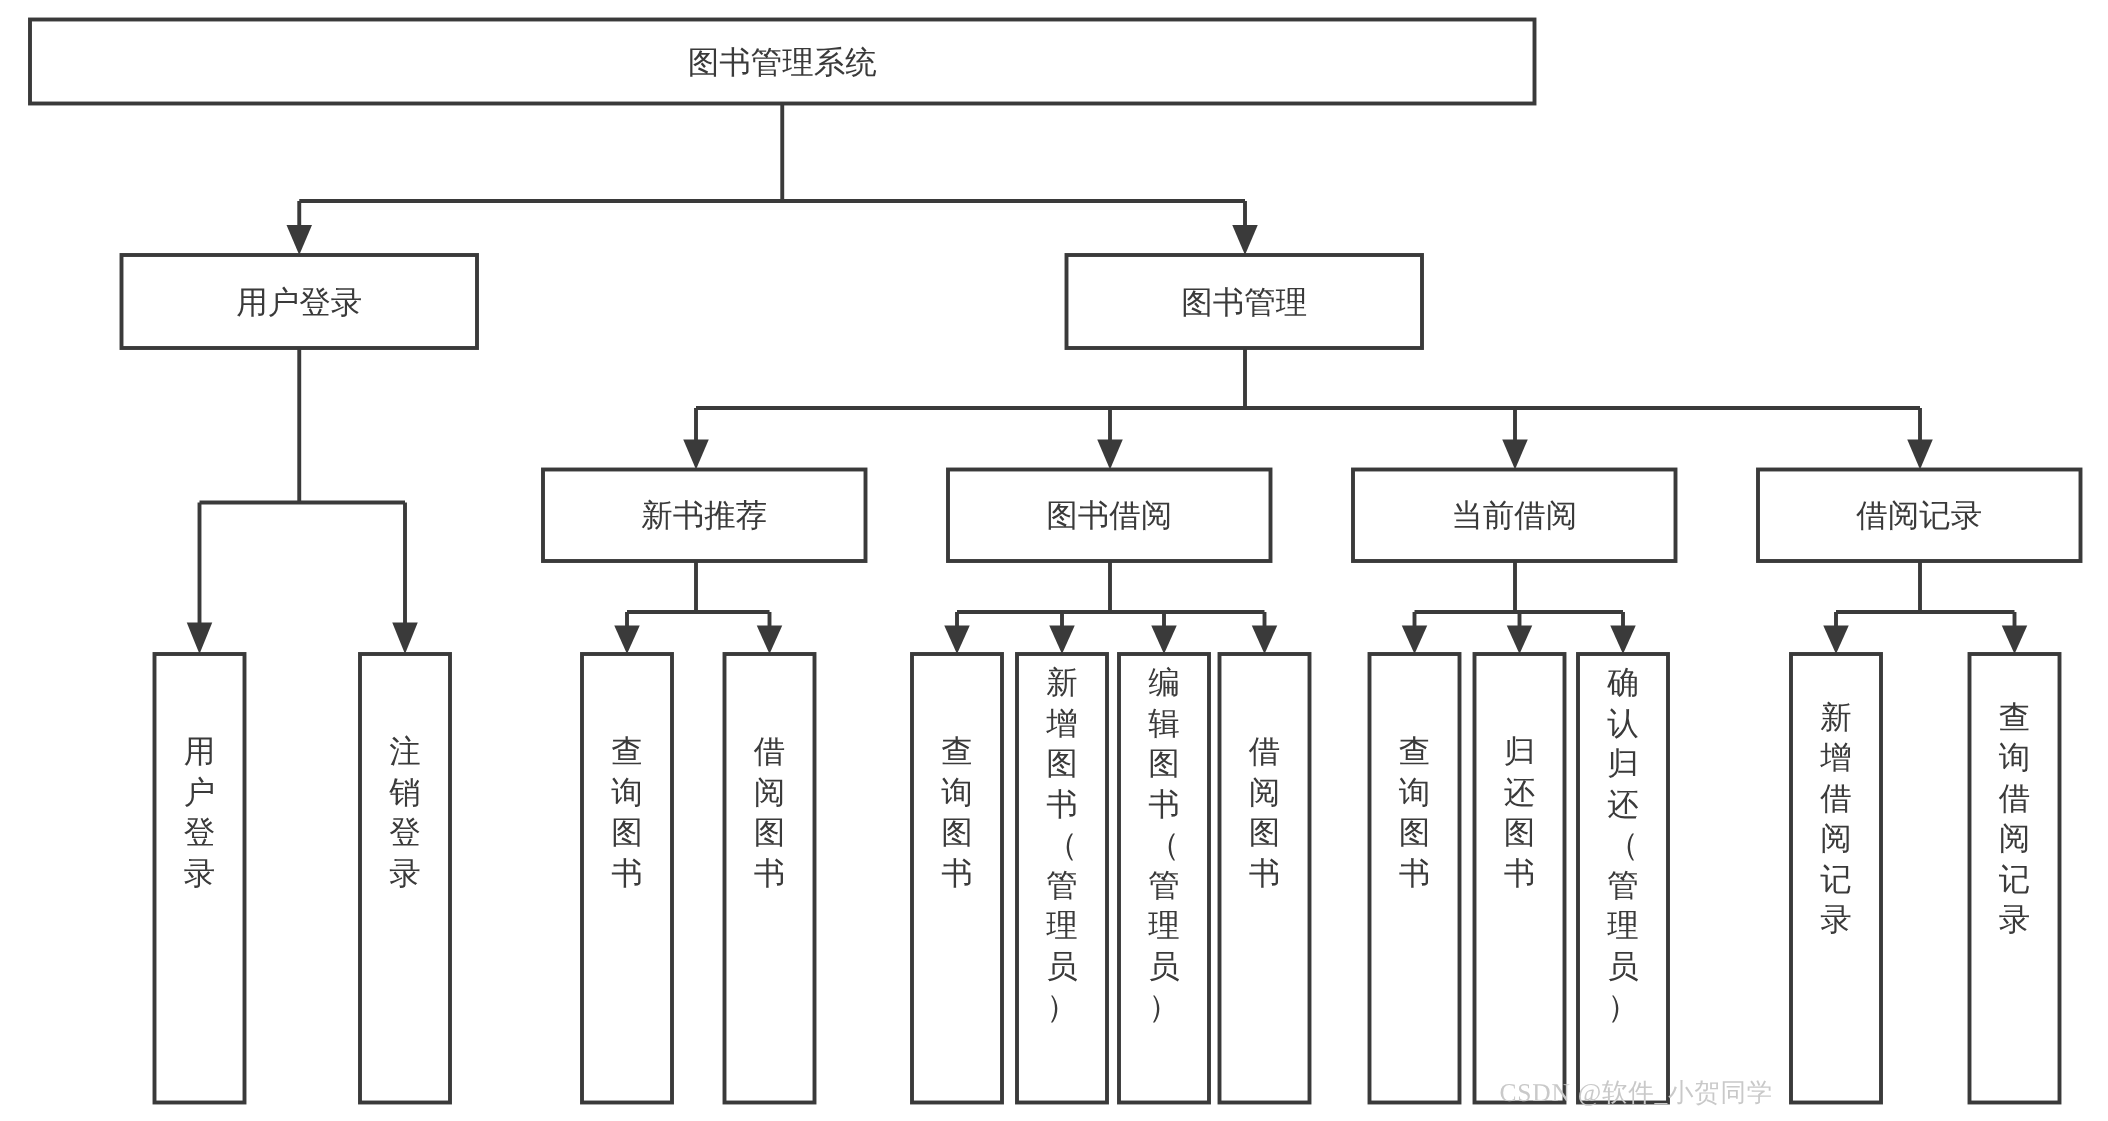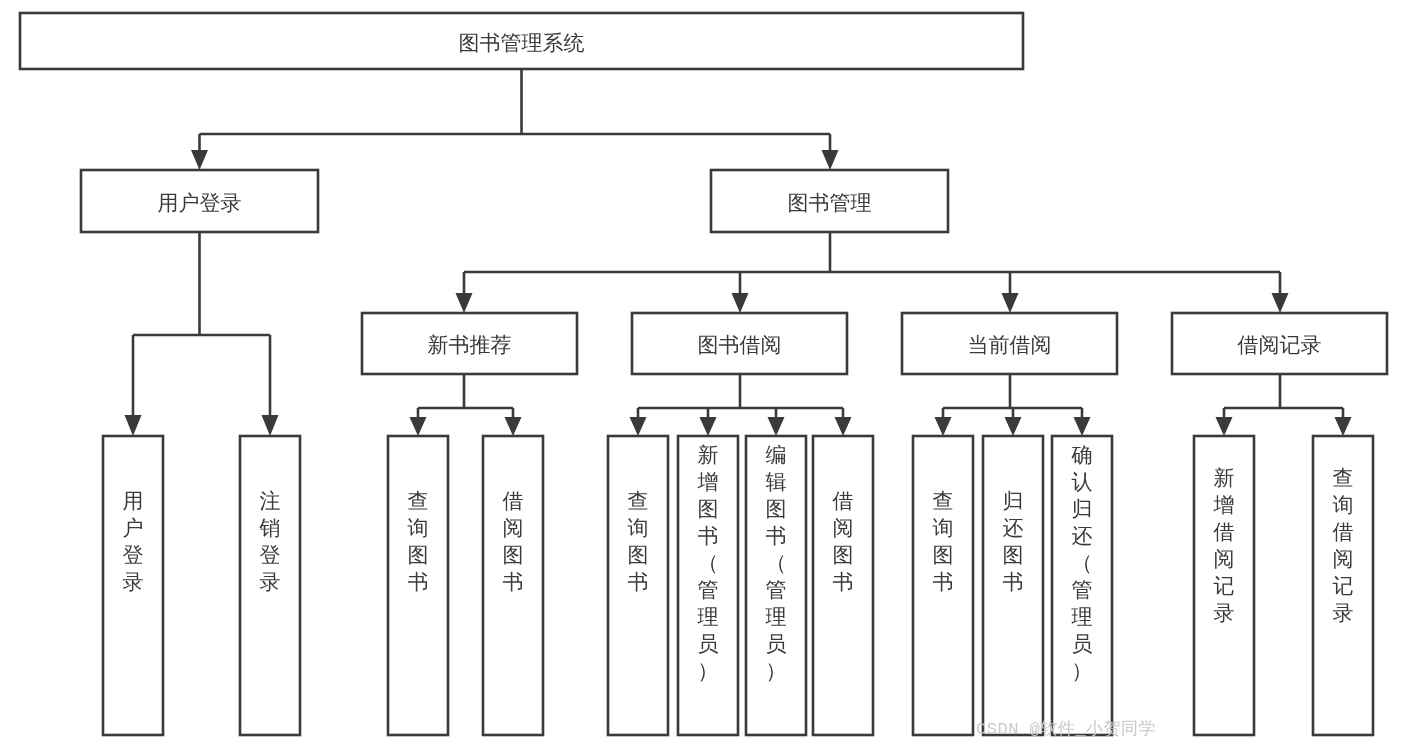--- a/index.html
+++ b/index.html
@@ -49,23 +49,23 @@
     dominant-baseline: central;
   }
   .node-label-vert {
     fill: #3a3a3a;
     font-family: "Liberation Sans", "DejaVu Sans", sans-serif;
     font-size: 21px;
     text-anchor: middle;
   }
   .watermark {
     position: absolute;
-    right: 26px;
+    right: 0;
     bottom: 7px;
-    font-family: Liberation Mono, monospace;
+    font-family: Liberation Serif, serif;
     font-size: 17px;
     color: #c9c9c9;
     letter-spacing: 0.5px;
     white-space: nowrap;
     user-select: none;
   }
 </style>
 </head>
 <body>
 

